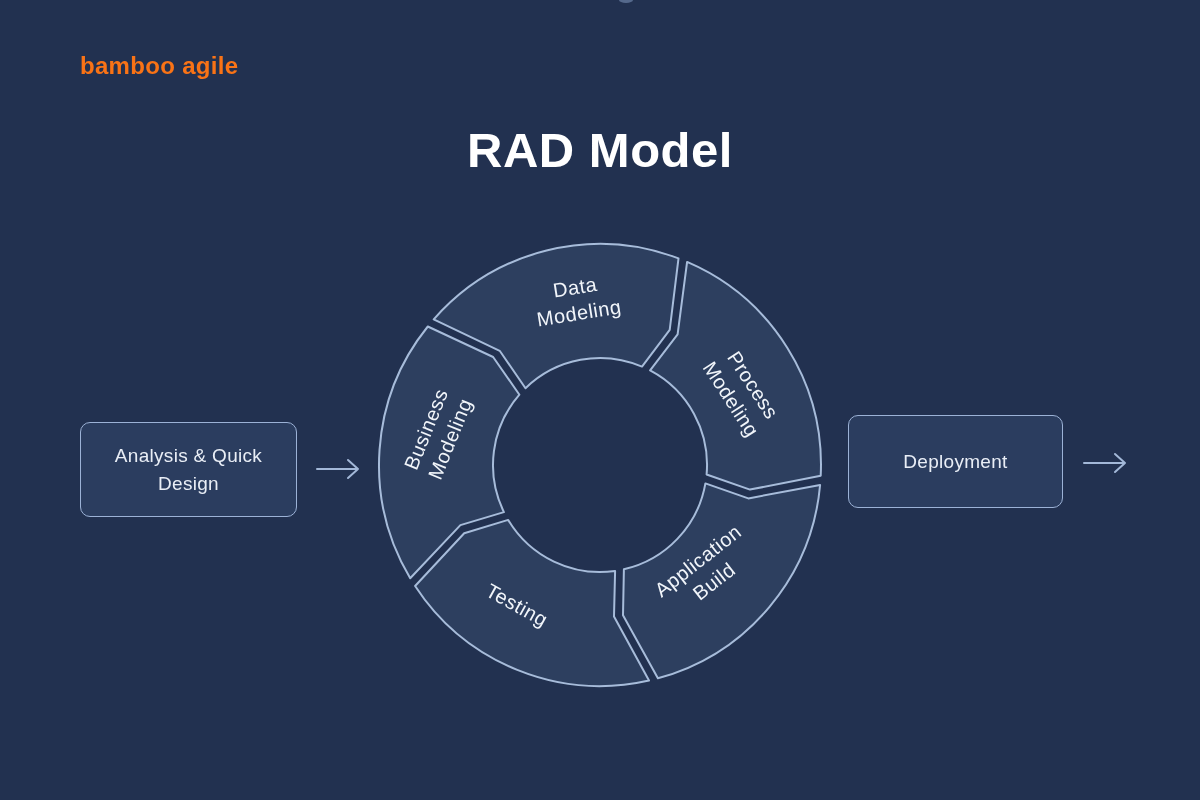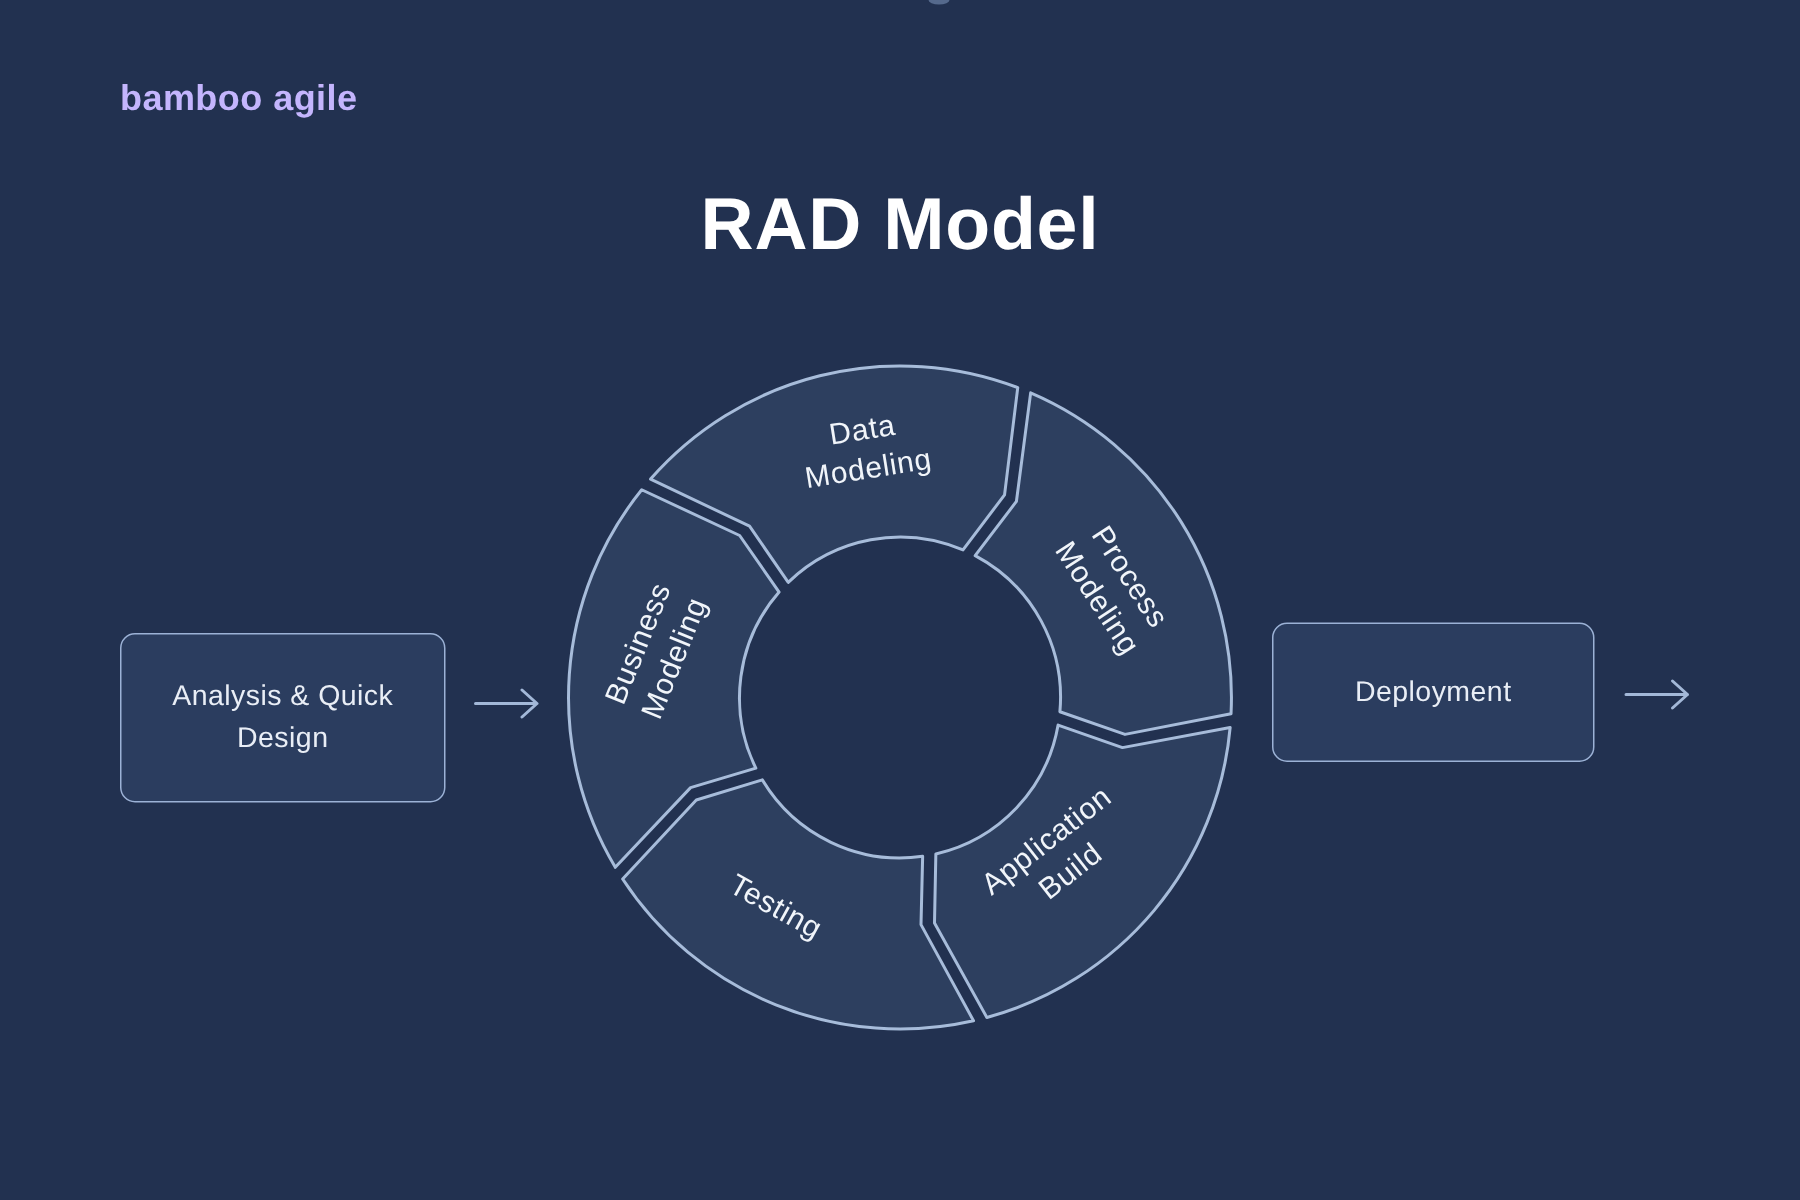--- a/index.html
+++ b/index.html
@@ -14,21 +14,21 @@
     overflow: hidden;
     background: #223150;
   }
   .logo {
     position: absolute;
     left: 80px;
     top: 52px;
     font-size: 24px;
     font-weight: 700;
     letter-spacing: 0.3px;
-    color: #c4b5fd;
+    color: #f97316;
     white-space: nowrap;
   }
   .logo .agile { margin-left: 7px; }
   .title {
     position: absolute;
     left: 0;
     right: 0;
     top: 122px;
     margin: 0;
     text-align: center;
@@ -64,21 +64,21 @@
     display: flex;
     align-items: center;
     justify-content: center;
     text-align: center;
     font-size: 19px;
     font-weight: 500;
     letter-spacing: 0.3px;
     line-height: 28px;
     color: #e9eef6;
   }
-  .flow-box.left  { left: 80px;  top: 422px; width: 217px; height: 113px; padding: 0 22px; }
+  .flow-box.left  { left: 80px;  top: 422px; width: 217px; height: 95px; padding: 0 22px; }
   .flow-box.right { left: 848px; top: 415px; width: 215px; height: 93px; padding: 0 30px; }
 </style>
 </head>
 <body>
 
 <div class="canvas">
 
   <div class="logo">
     <span>bamboo</span><span class="agile">agile</span>
   </div>

